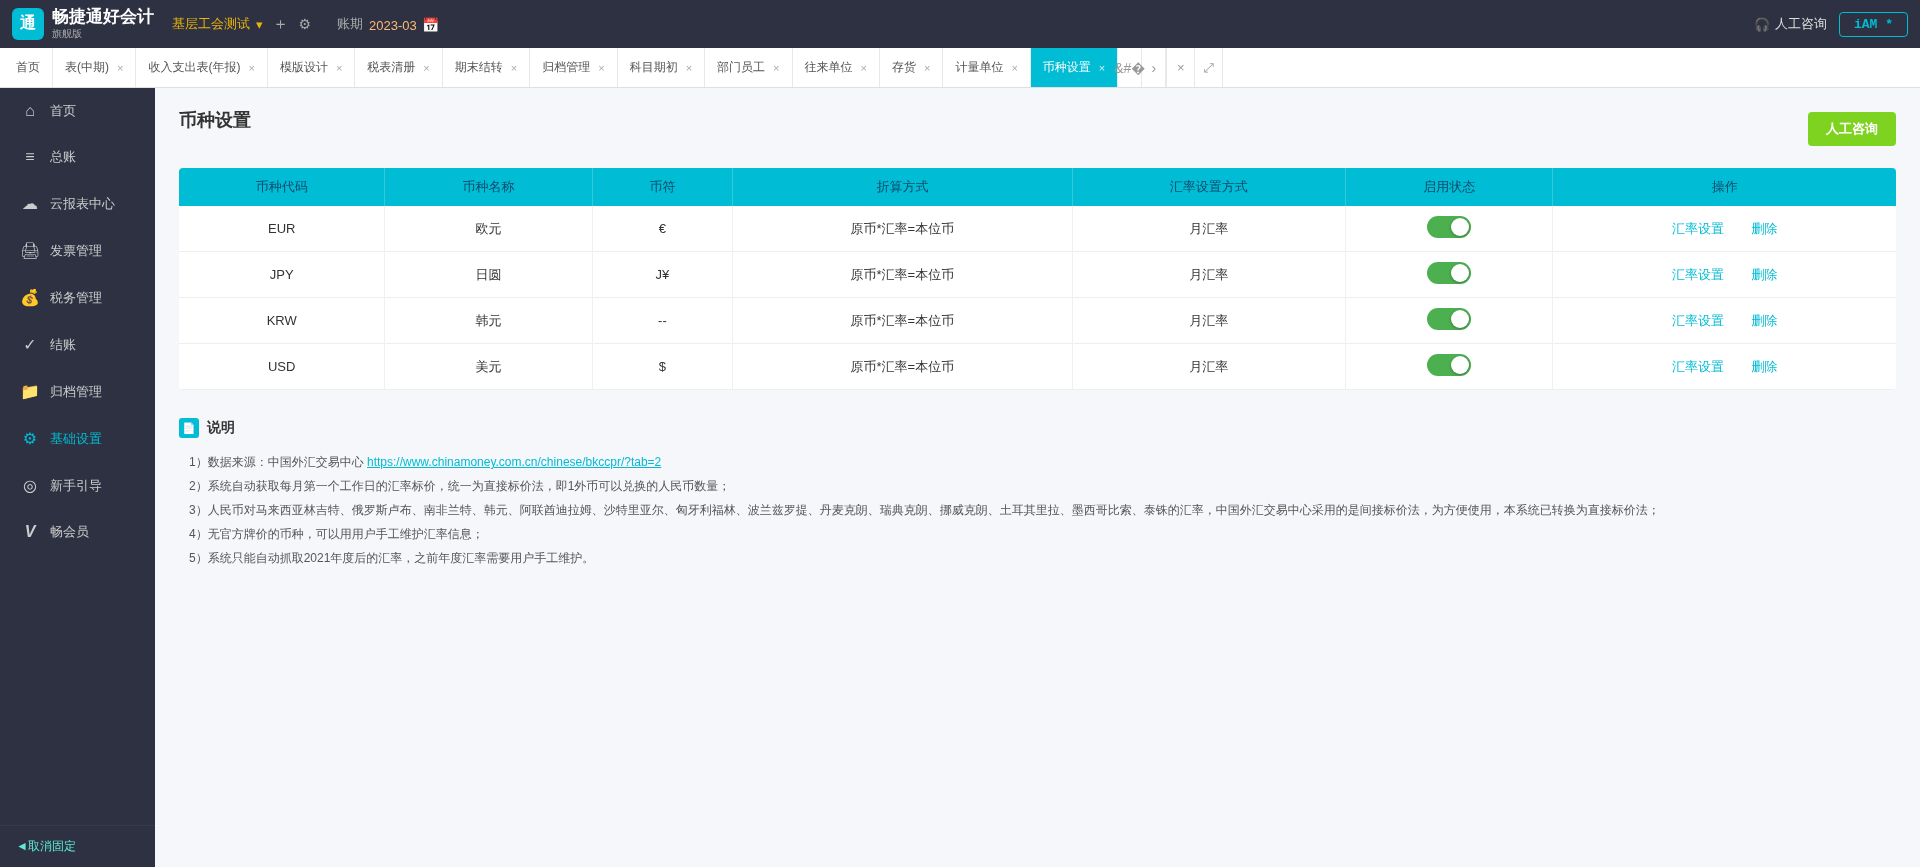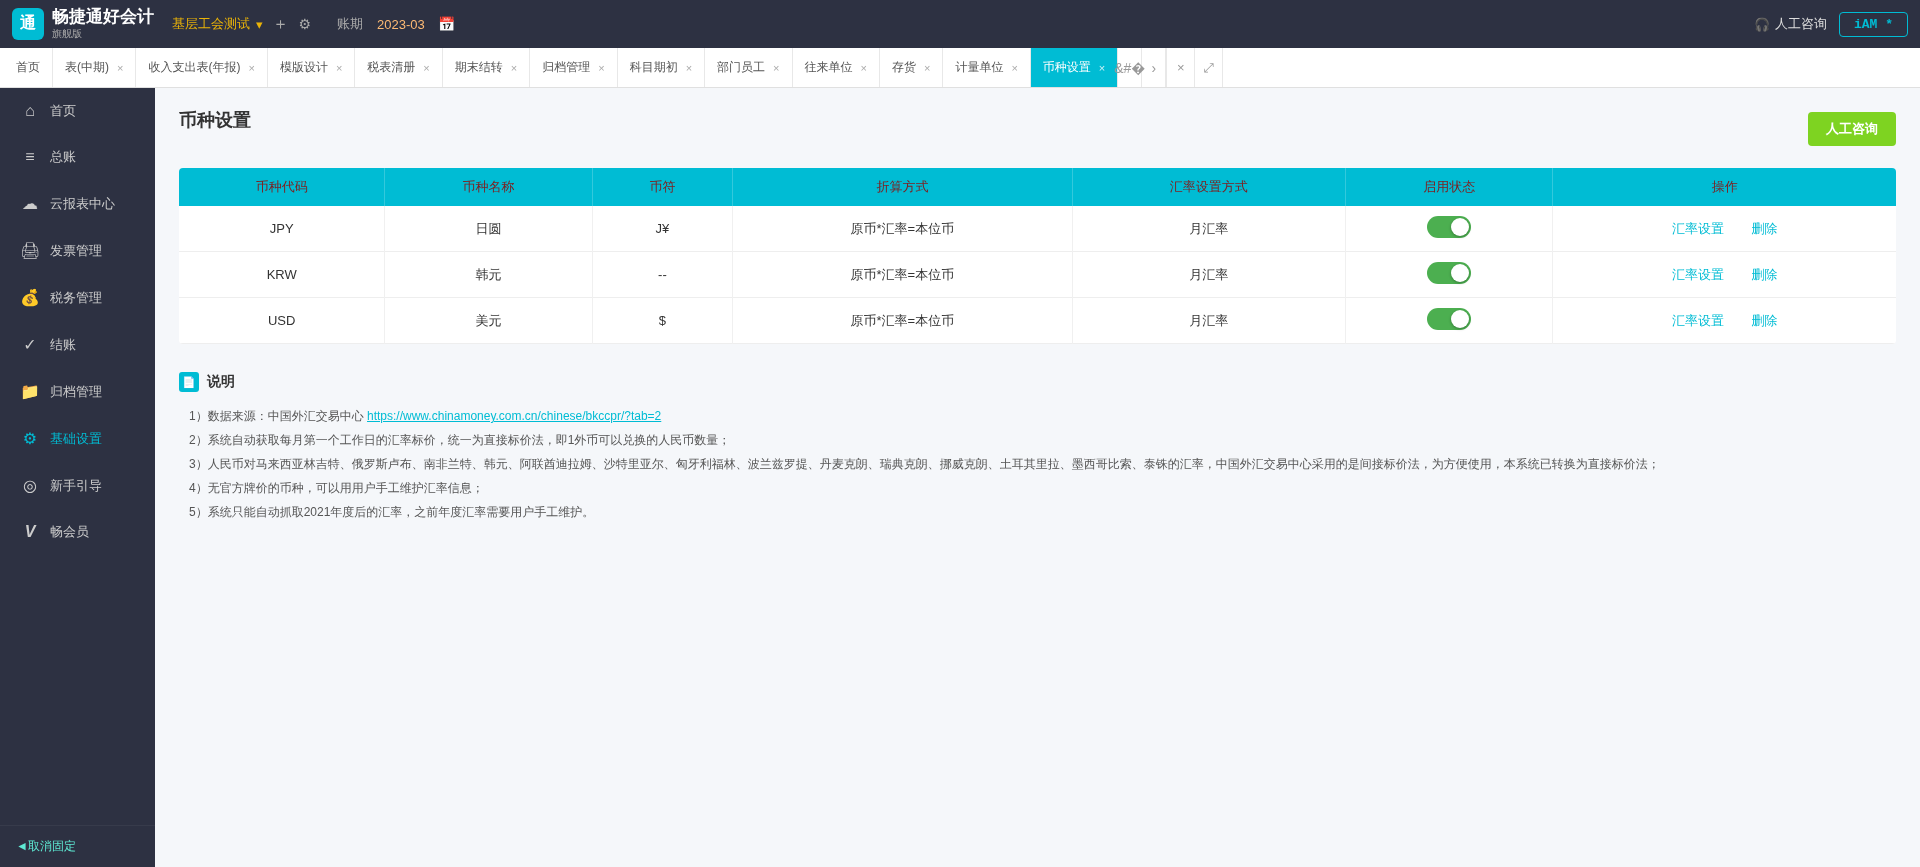--- a/index.html
+++ b/index.html
@@ -6,21 +6,21 @@
     body { font-family: 'Microsoft YaHei', Arial, sans-serif; font-size: 13px; background: #f0f2f5; color: #333; width: 1920px; height: 867px; overflow: hidden; display: flex; flex-direction: column; }
 
     
     .top-bar { height: 48px; background: #2d3142; display: flex; align-items: center; padding: 0 12px; gap: 10px; flex-shrink: 0; }
     .logo-area { display: flex; align-items: center; gap: 8px; width: 150px; }
     .logo-icon { width: 32px; height: 32px; background: #00bcd4; border-radius: 6px; display: flex; align-items: center; justify-content: center; color: white; font-size: 16px; font-weight: bold; }
     .logo-text { color: white; font-size: 17px; font-weight: bold; line-height: 1.2; }
     .logo-sub { color: #aaa; font-size: 10px; }
     .company-selector { display: flex; align-items: center; gap: 6px; color: #ddd; font-size: 13px; cursor: pointer; }
     .company-selector span { color: #eab308; }
-    .period-info { display: flex; align-items: center; gap: 14px; color: #aaa; font-size: 13px; margin-left: 16px; }
+    .period-info { display: flex; align-items: flex-end; gap: 6px; color: #aaa; font-size: 13px; margin-left: 16px; }
     .period-info .period-val { color: #fdba74; }
     .cal-icon { color: #00bcd4; font-size: 14px; }
     .spacer { flex: 1; }
     .top-right { display: flex; align-items: center; gap: 12px; }
     .consult-btn { display: flex; align-items: center; gap: 4px; color: #ddd; font-size: 13px; cursor: pointer; }
     .iAM-btn { background: transparent; border: 1.5px solid #00bcd4; color: #00bcd4; padding: 4px 14px; border-radius: 4px; font-size: 13px; cursor: pointer; font-weight: bold; font-family: Liberation Mono, monospace; }
 
     
     .tab-bar { height: 40px; background: #fff; border-bottom: 1px solid #e0e0e0; display: flex; align-items: stretch; flex-shrink: 0; padding: 0 4px; overflow: hidden; }
     .tab-item { display: flex; align-items: center; padding: 0 12px; gap: 5px; font-size: 12px; color: #555; border-right: 1px solid #e8e8e8; cursor: pointer; white-space: nowrap; flex-shrink: 0; }
@@ -41,21 +41,21 @@
     .sidebar-icon { font-size: 16px; width: 20px; text-align: center; }
     .sidebar-bottom { margin-top: auto; padding: 12px 16px; color: #5eead4; font-size: 12px; display: flex; align-items: center; gap: 6px; cursor: pointer; border-top: 1px solid rgba(255,255,255,0.05); }
 
     
     .content { flex: 1; background: #f5f7fa; padding: 20px 24px; overflow-y: auto; }
     .page-title { font-size: 18px; font-weight: bold; color: #333; margin-bottom: 18px; }
     .new-btn { float: right; margin-top: -42px; background: #7ed321; color: white; border: none; padding: 8px 18px; border-radius: 4px; font-size: 13px; cursor: pointer; font-weight: bold; }
 
     
     .data-table { width: 100%; border-collapse: collapse; background: white; border-radius: 4px; overflow: hidden; }
-    .data-table thead tr { background: #00bcd4; color: #7f1d1d; }
+    .data-table thead tr { background: #00bcd4; color: #0c4a6e; }
     .data-table thead th { padding: 10px 14px; font-size: 13px; font-weight: normal; text-align: center; border-right: 1px solid rgba(255,255,255,0.2); }
     .data-table thead th:last-child { border-right: none; }
     .data-table tbody tr { border-bottom: 1px solid #eee; }
     .data-table tbody td { padding: 10px 14px; text-align: center; font-size: 13px; color: #333; border-right: 1px solid #f0f0f0; }
     .data-table tbody td:last-child { border-right: none; }
 
     
     .toggle { display: inline-flex; align-items: center; cursor: pointer; }
     .toggle-track { width: 44px; height: 22px; background: #4caf50; border-radius: 11px; position: relative; transition: background 0.2s; }
     .toggle-thumb { position: absolute; right: 2px; top: 2px; width: 18px; height: 18px; background: white; border-radius: 50%; box-shadow: 0 1px 3px rgba(0,0,0,0.3); }
@@ -232,20 +232,38 @@
           <th>币种代码</th>
           <th>币种名称</th>
           <th>币符</th>
           <th>折算方式</th>
           <th>汇率设置方式</th>
           <th>启用状态</th>
           <th>操作</th>
         </tr>
       </thead>
       <tbody id="table-body">
+      <tr>
+    <td>EUR</td>
+    <td>欧元</td>
+    <td>€</td>
+    <td>原币*汇率=本位币</td>
+    <td>月汇率</td>
+    <td>
+      <div class="toggle">
+        <div class="toggle-track" style="background:#4caf50">
+          <div class="toggle-thumb" style="right:2px;left:auto;"></div>
+        </div>
+      </div>
+    </td>
+    <td>
+      <span class="action-link">汇率设置</span>
+      <span class="action-delete">删除</span>
+    </td>
+  </tr>
           <tr>
     <td>JPY</td>
     <td>日圆</td>
     <td>J¥</td>
     <td>原币*汇率=本位币</td>
     <td>月汇率</td>
     <td>
       <div class="toggle">
         <div class="toggle-track" style="background:#4caf50">
           <div class="toggle-thumb" style="right:2px;left:auto;"></div>

